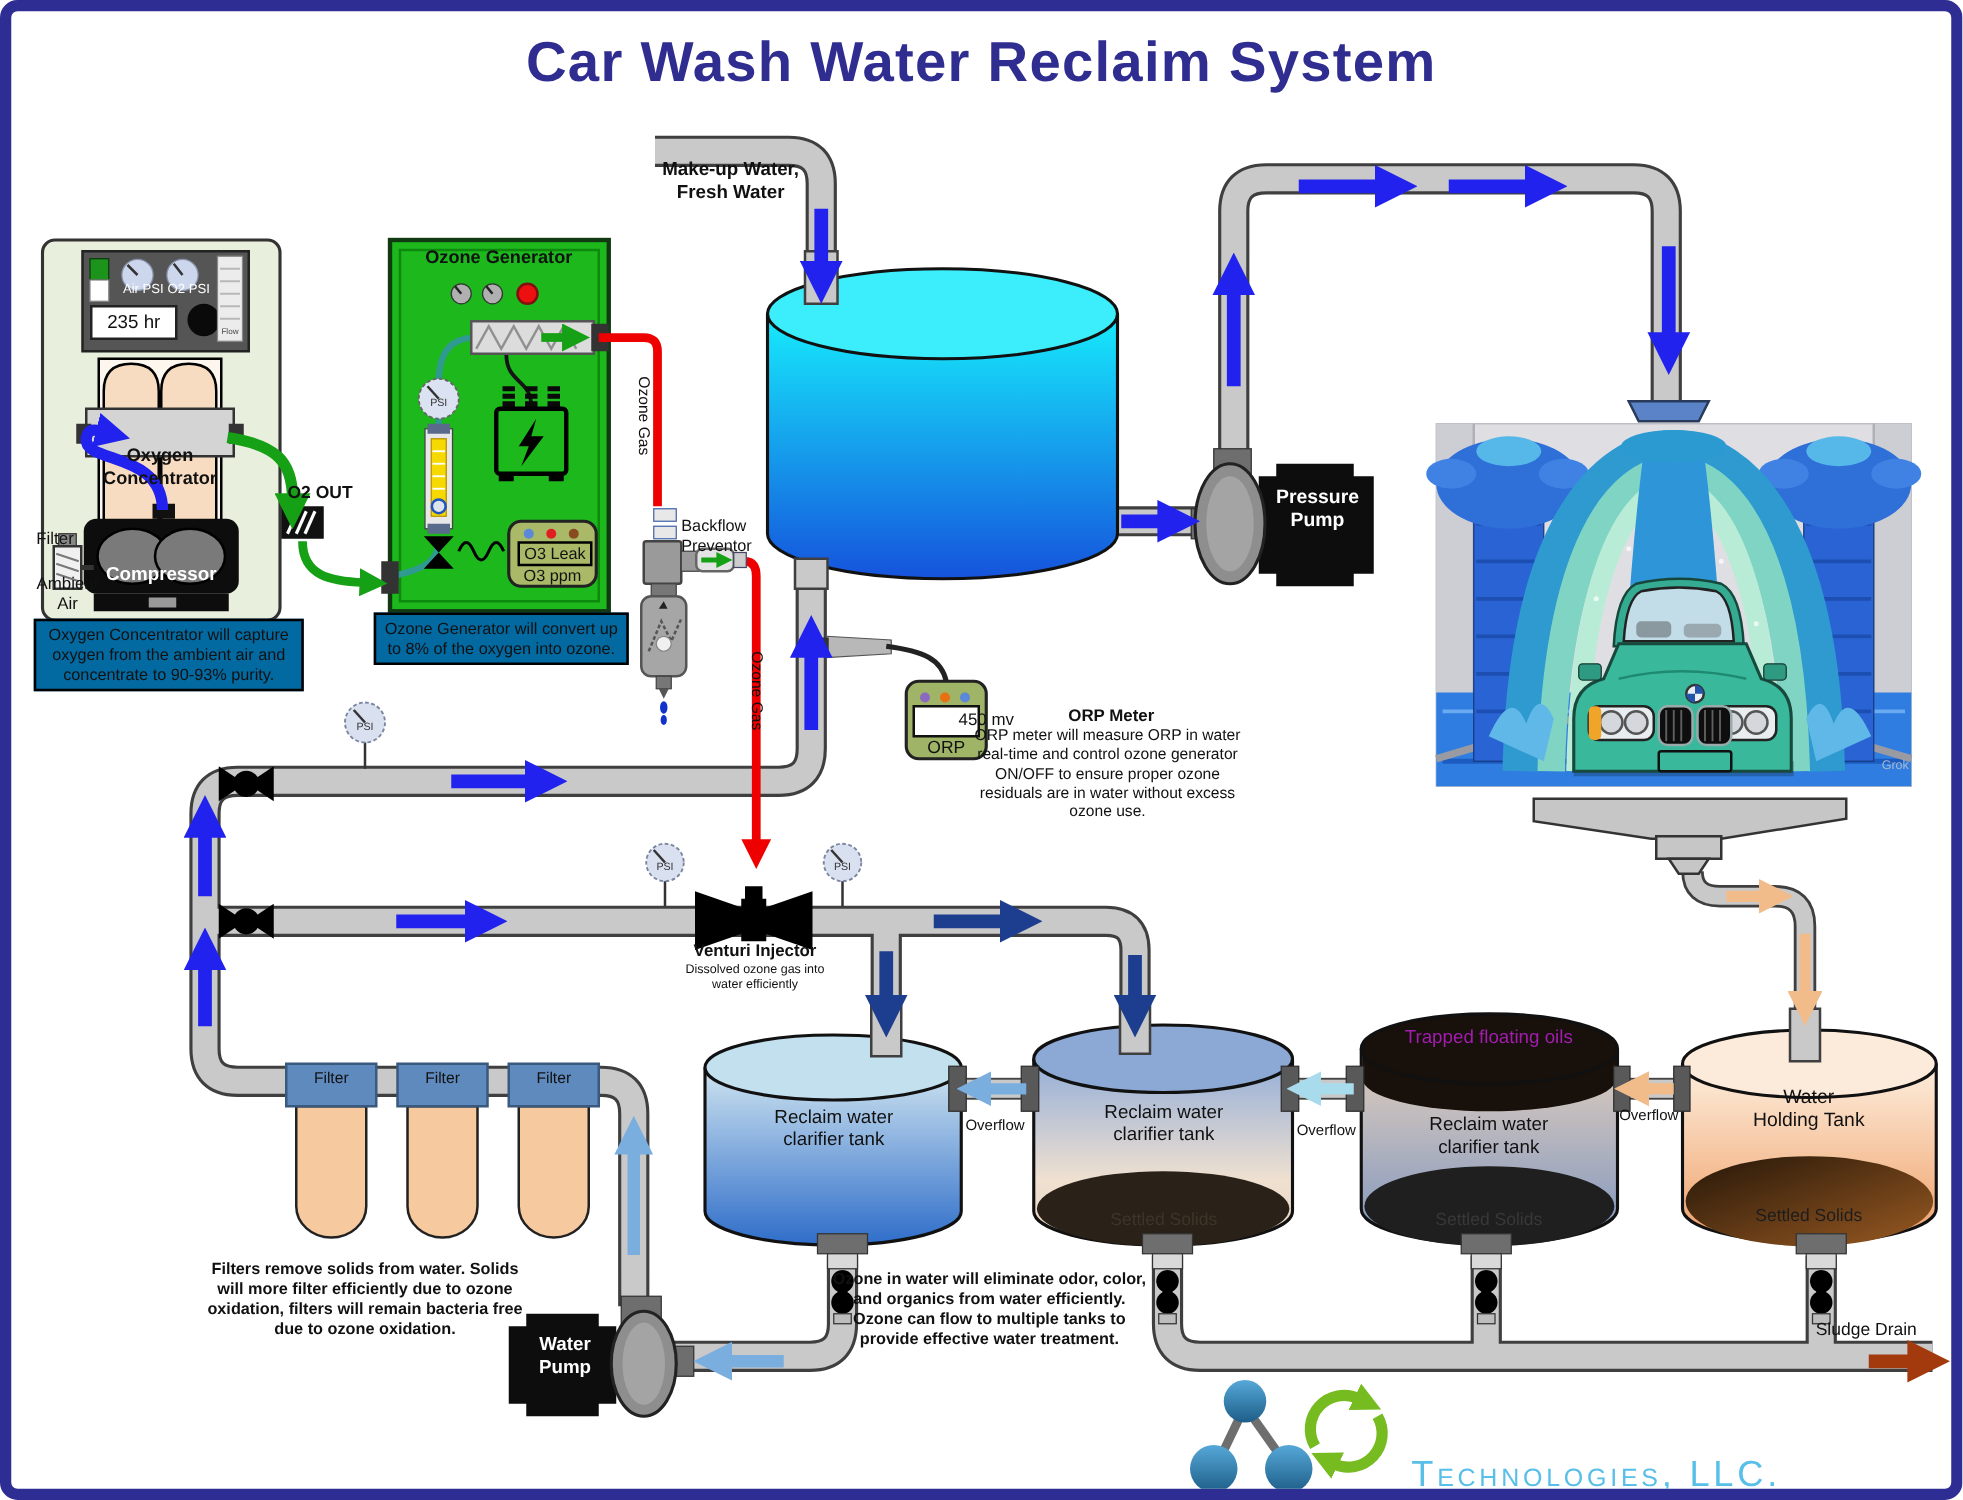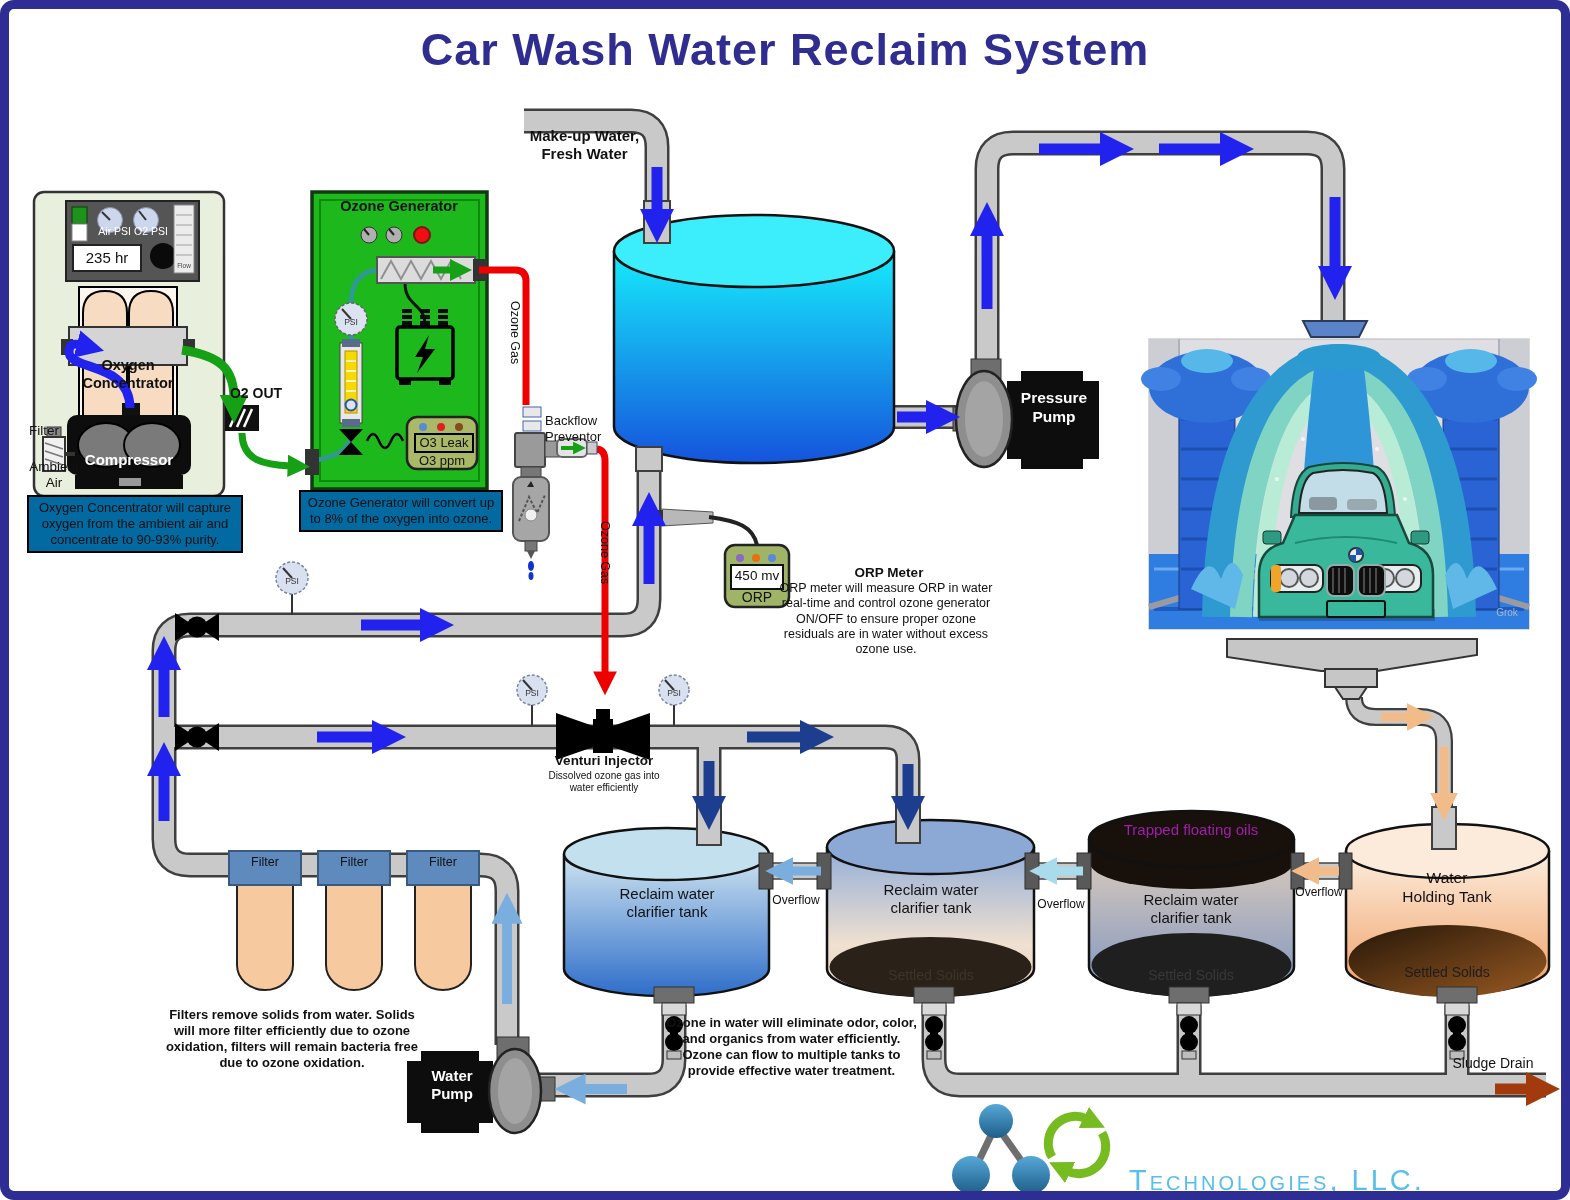--- a/index.html
+++ b/index.html
@@ -547,21 +547,21 @@
 <div class="lbl box" style="left:290px;top:481px;width:192px;font-size:13px;">Ozone Generator will convert up to 8% of the oxygen into ozone.</div>
 
 <div class="lbl vert" style="left:498px;top:292px;font-size:12.5px;">Ozone Gas</div>
 <div class="lbl vert" style="left:588px;top:512px;font-size:12.5px;">Ozone Gas</div>
 <div class="lbl" style="left:536px;top:404px;width:84px;font-size:13px;text-align:left;">Backflow
 Preventor</div>
 
 <div class="lbl b w" style="left:1002px;top:380px;width:86px;font-size:15.5px;">Pressure
 Pump</div>
 
-<div class="lbl" style="left:722px;top:559px;width:52px;font-size:13.5px;">450 mv</div>
+<div class="lbl" style="left:722px;top:559px;width:52px;font-size:13.5px;padding-left:32px;">450 mv</div>
 <div class="lbl" style="left:722px;top:580px;width:52px;font-size:14px;">ORP</div>
 <div class="lbl b" style="left:790px;top:556px;width:180px;font-size:13.5px;">ORP Meter</div>
 <div class="lbl" style="left:768px;top:572px;width:218px;font-size:12.5px;">ORP meter will measure ORP in water real-time and control ozone generator ON/OFF to ensure proper ozone residuals are in water without excess ozone use.</div>
 
 <div class="lbl b" style="left:520px;top:744px;width:150px;font-size:13.5px;">Venturi Injector</div>
 <div class="lbl" style="left:512px;top:761px;width:166px;font-size:10px;">Dissolved ozone gas into
 water efficiently</div>
 
 <div class="lbl" style="left:568px;top:876px;width:180px;font-size:15px;">Reclaim water
 clarifier tank</div>
@@ -583,15 +583,15 @@
 <div class="lbl" style="left:220px;top:846px;width:72px;font-size:12.5px;">Filter</div>
 <div class="lbl" style="left:309px;top:846px;width:72px;font-size:12.5px;">Filter</div>
 <div class="lbl" style="left:398px;top:846px;width:72px;font-size:12.5px;">Filter</div>
 <div class="lbl b" style="left:148px;top:998px;width:270px;font-size:13px;">Filters remove solids from water.  Solids will more filter efficiently due to ozone oxidation, filters will remain bacteria free due to ozone oxidation.</div>
 <div class="lbl b" style="left:655px;top:1006px;width:255px;font-size:13px;">Ozone in water will eliminate odor, color, and organics from water efficiently.  Ozone can flow to multiple tanks to provide effective water treatment.</div>
 <div class="lbl b w" style="left:398px;top:1058px;width:90px;font-size:15px;">Water
 Pump</div>
 <div class="lbl" style="left:1428px;top:1046px;width:112px;font-size:14px;">Sludge Drain</div>
 
 <div class="lbl" style="left:1120px;top:1154px;width:300px;font-size:29px;font-variant:small-caps;letter-spacing:3px;color:#58bfe8;text-align:left;">Technologies, LLC.</div>
-<div class="lbl" style="left:1478px;top:598px;width:40px;font-size:10px;color:#a8b8cc;text-align:center;">Grok</div>
+<div class="lbl" style="left:1478px;top:598px;width:40px;font-size:10px;color:#a8b8cc;text-align:right;">Grok</div>
 
 </div>
 
 </body></html>

